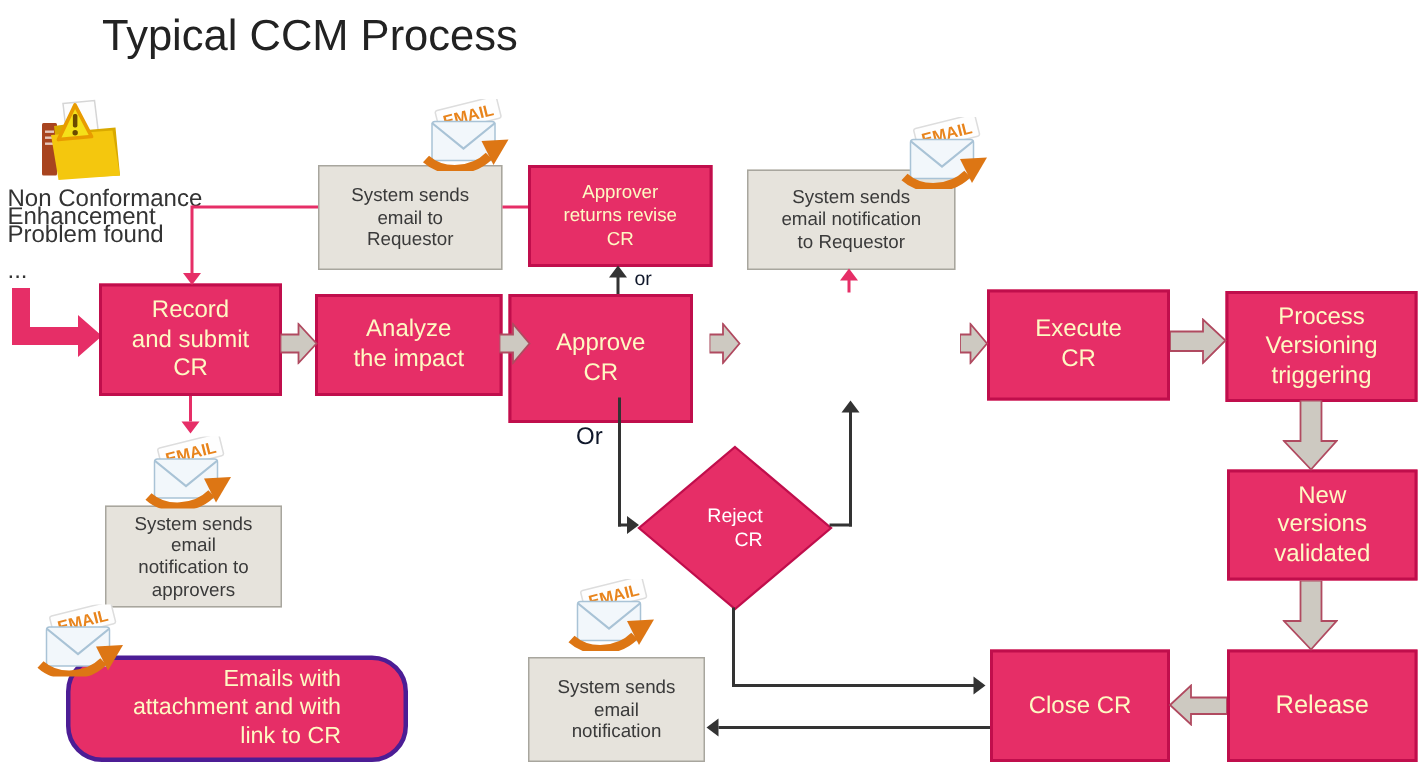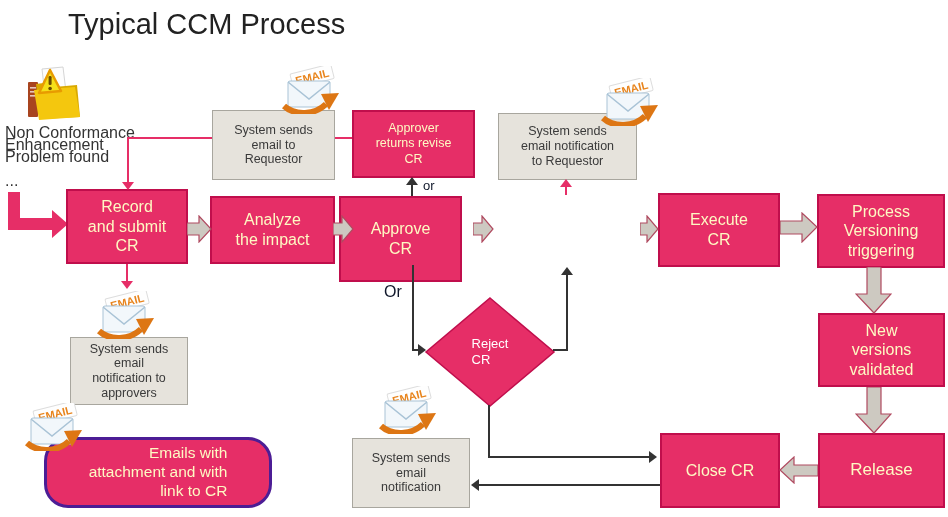--- a/index.html
+++ b/index.html
@@ -28,21 +28,21 @@
   .pinkline{background:var(--pink);}
   .tri{position:absolute;width:0;height:0;}
   .tri-down-pink{border-left:6px solid transparent;border-right:6px solid transparent;border-top:8px solid var(--pink);}
   .tri-up-pink{border-left:6px solid transparent;border-right:6px solid transparent;border-bottom:8px solid var(--pink);}
   .tri-up-black{border-left:6px solid transparent;border-right:6px solid transparent;border-bottom:8px solid var(--line);}
   .tri-right-black{border-top:6px solid transparent;border-bottom:6px solid transparent;border-left:8px solid var(--line);}
   .tri-left-black{border-top:6px solid transparent;border-bottom:6px solid transparent;border-right:8px solid var(--line);}
   .abs{position:absolute;}
   .barrow{fill:var(--arrow_fill);stroke:var(--arrow_border);stroke-width:1.2;}
   .diamond-text{position:absolute;left:424px;top:296px;width:132px;height:112px;display:flex;
-        align-items:center;justify-content:center;text-align:left;color:#fff;font-size:13px;
+        align-items:center;justify-content:center;text-align:right;color:#fff;font-size:13px;
         line-height:1.25;white-space:pre-line;}
 </style>
 </head>
 <body>
 
 <svg width="0" height="0" style="position:absolute">
   <defs>
     <g id="email-sym">
       <g transform="rotate(-14 30 10)">
         <rect x="10" y="3" width="42" height="15" rx="1.5" fill="#fefefe" stroke="#dddddd"></rect>

